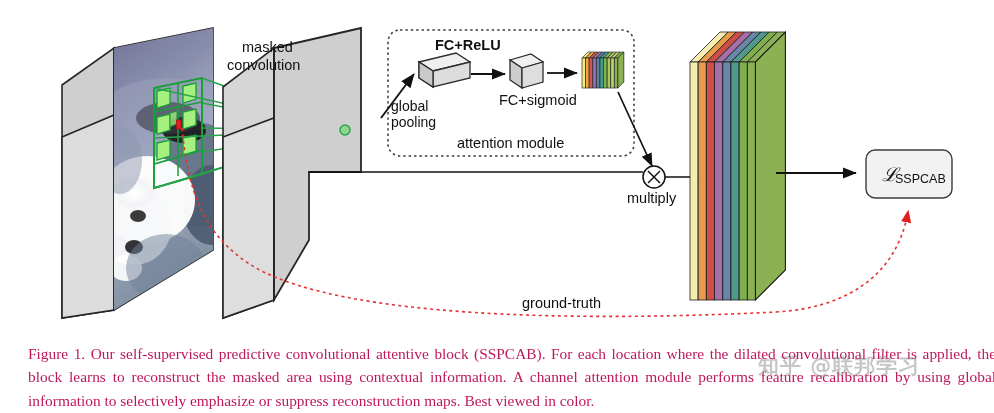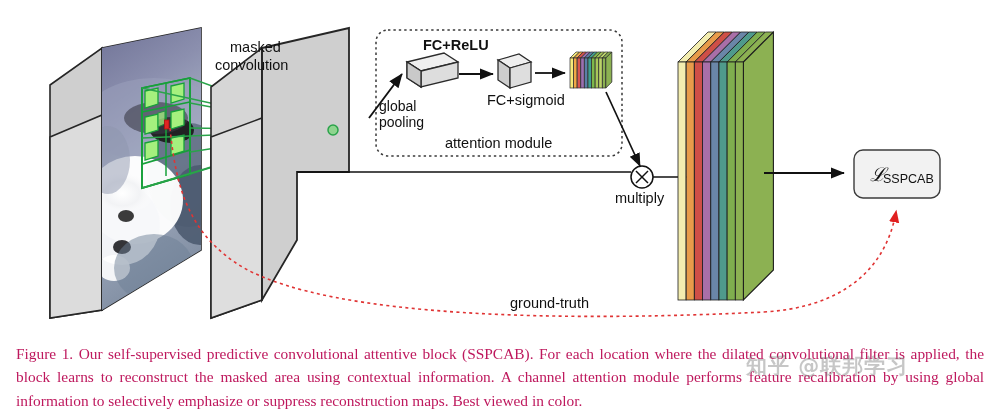--- a/index.html
+++ b/index.html
@@ -9,21 +9,21 @@
   }
   body {
     width: 994px;
     height: 413px;
     position: relative;
     font-family: "Liberation Sans", sans-serif;
     overflow: hidden;
   }
   #figure-root {
     position: absolute;
-    left: 4px; top: 0;
+    left: 16px; top: 0;
     width: 942px;
     height: 413px;
   }
   svg.diagram {
     position: absolute;
     left: 0; top: 0;
     width: 994px;
     height: 340px;
   }
   .lbl {

